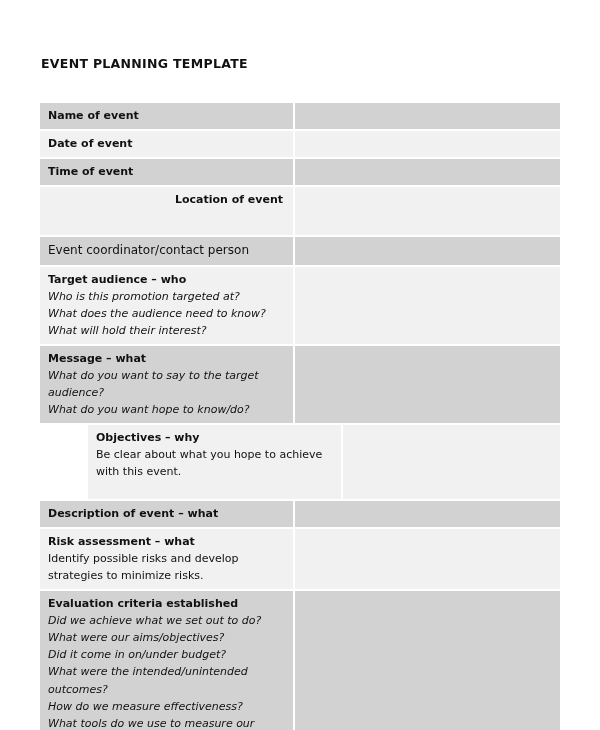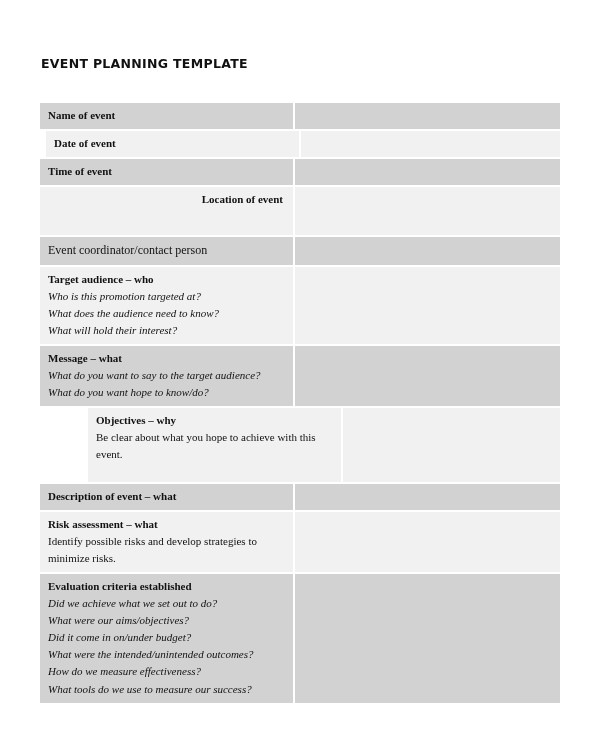--- a/index.html
+++ b/index.html
@@ -18,21 +18,21 @@
     overflow:hidden;
   }
   .page{padding:56px 40px 0 40px;}
   .doc-title{
     font-size:12.5px;
     font-weight:bold;
     letter-spacing:.3px;
     margin:0 0 32px 1px;
   }
   .tpl-table{display:flex;flex-direction:column;gap:2px;}
-  .tpl-row{display:flex;gap:2px;font-family:Liberation Serif, serif;}
+  .tpl-row{display:flex;gap:2px;}
   .tpl-row.shade-dark > .cell{background:var(--dark-row);}
   .tpl-row.shade-light > .cell{background:var(--light-row);}
   .cell-left{
     width:253px;
     padding:4px 10px 5px 8px;
     font-size:11px;
     line-height:1.55;
   }
   .cell-right{flex:1;}
   .row-heading{font-weight:bold;}
@@ -47,21 +47,21 @@
 <div class="page">
   <h1 class="doc-title">EVENT PLANNING TEMPLATE</h1>
   <div class="tpl-table">
       <div class="tpl-row shade-dark" style="min-height: 23px;">
     <div class="cell cell-left">
       <div class="row-heading">Name of event</div>
       <div class="row-lines"></div>
     </div>
     <div class="cell cell-right"></div>
   </div>
-      <div class="tpl-row shade-light" style="min-height: 23px; margin-left: 6px;">
+      <div class="tpl-row shade-light" style="min-height: 23px;">
     <div class="cell cell-left">
       <div class="row-heading">Date of event</div>
       <div class="row-lines"></div>
     </div>
     <div class="cell cell-right"></div>
   </div>
       <div class="tpl-row shade-dark" style="min-height: 22px;">
     <div class="cell cell-left">
       <div class="row-heading">Time of event</div>
       <div class="row-lines"></div>

